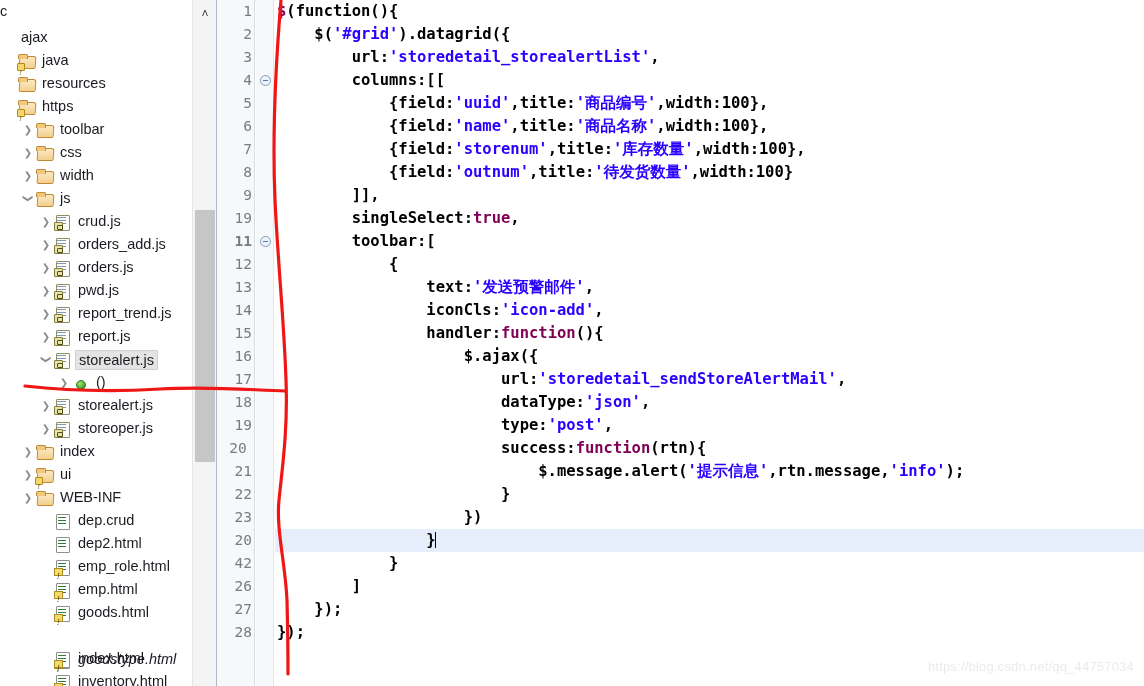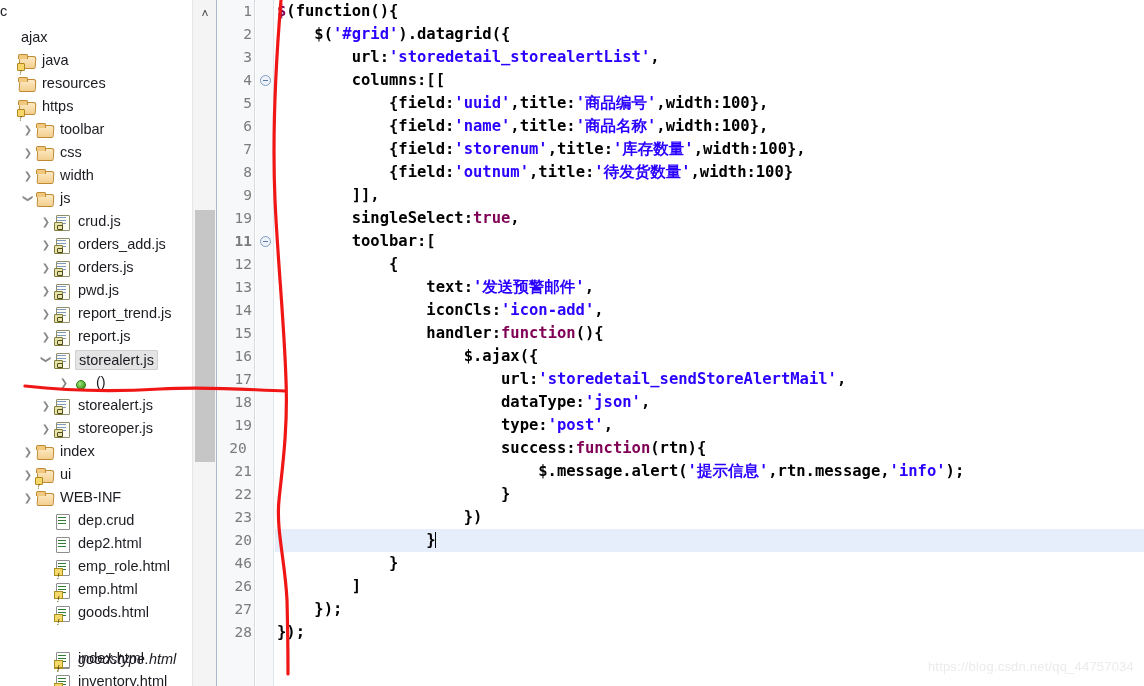--- a/index.html
+++ b/index.html
@@ -559,21 +559,21 @@
         <div class="lnum" style="top: 322px;">15</div>
         <div class="lnum" style="top: 345px;">16</div>
         <div class="lnum" style="top: 368px;">17</div>
         <div class="lnum" style="top: 391px;">18</div>
         <div class="lnum" style="top: 414px;">19</div>
         <div class="lnum" style="top: 437px; text-align: center;">20</div>
         <div class="lnum" style="top: 460px;">21</div>
         <div class="lnum" style="top: 483px;">22</div>
         <div class="lnum" style="top: 506px;">23</div>
         <div class="lnum" style="top: 529px;">20</div>
-        <div class="lnum" style="top: 552px;">46</div>
+        <div class="lnum" style="top: 552px;">42</div>
         <div class="lnum" style="top: 575px;">26</div>
         <div class="lnum" style="top: 598px;">27</div>
         <div class="lnum" style="top: 621px;">28</div>
       </div>
     <div id="fold-strip">
         <div class="fold" style="top: 75px;"></div>
         <div class="fold" style="top: 236px;"></div>
       </div>
     <div id="code"><div class="cline" style="top: 0px;"><span class="s-kw">$</span>(function(){</div><div class="cline" style="top: 23px;">    $(<span class="s-str">'#grid'</span>).datagrid({</div><div class="cline" style="top: 46px;">        url:<span class="s-str">'storedetail_storealertList'</span>,</div><div class="cline" style="top: 69px;">        columns:[[</div><div class="cline" style="top: 92px;">            {field:<span class="s-str">'uuid'</span>,title:<span class="s-str">'商品编号'</span>,width:100},</div><div class="cline" style="top: 115px;">            {field:<span class="s-str">'name'</span>,title:<span class="s-str">'商品名称'</span>,width:100},</div><div class="cline" style="top: 138px;">            {field:<span class="s-str">'storenum'</span>,title:<span class="s-str">'库存数量'</span>,width:100},</div><div class="cline" style="top: 161px;">            {field:<span class="s-str">'outnum'</span>,title:<span class="s-str">'待发货数量'</span>,width:100}</div><div class="cline" style="top: 184px;">        ]],</div><div class="cline" style="top: 207px;">        singleSelect:<span class="s-kw">true</span>,</div><div class="cline" style="top: 230px;">        toolbar:[</div><div class="cline" style="top: 253px;">            {</div><div class="cline" style="top: 276px;">                text:<span class="s-str">'发送预警邮件'</span>,</div><div class="cline" style="top: 299px;">                iconCls:<span class="s-str">'icon-add'</span>,</div><div class="cline" style="top: 322px;">                handler:<span class="s-kw">function</span>(){</div><div class="cline" style="top: 345px;">                    $.ajax({</div><div class="cline" style="top: 368px;">                        url:<span class="s-str">'storedetail_sendStoreAlertMail'</span>,</div><div class="cline" style="top: 391px;">                        dataType:<span class="s-str">'json'</span>,</div><div class="cline" style="top: 414px;">                        type:<span class="s-str">'post'</span>,</div><div class="cline" style="top: 437px;">                        success:<span class="s-kw">function</span>(rtn){</div><div class="cline" style="top: 460px;">                            $.message.alert(<span class="s-str">'提示信息'</span>,rtn.message,<span class="s-str">'info'</span>);</div><div class="cline" style="top: 483px;">                        }</div><div class="cline" style="top: 506px;">                    })</div><div class="cline current" style="top: 529px;">                }<span class="caret"></span></div><div class="cline" style="top: 552px;">            }</div><div class="cline" style="top: 575px;">        ]</div><div class="cline" style="top: 598px;">    });</div><div class="cline" style="top: 621px;">});</div></div>
   </div>

